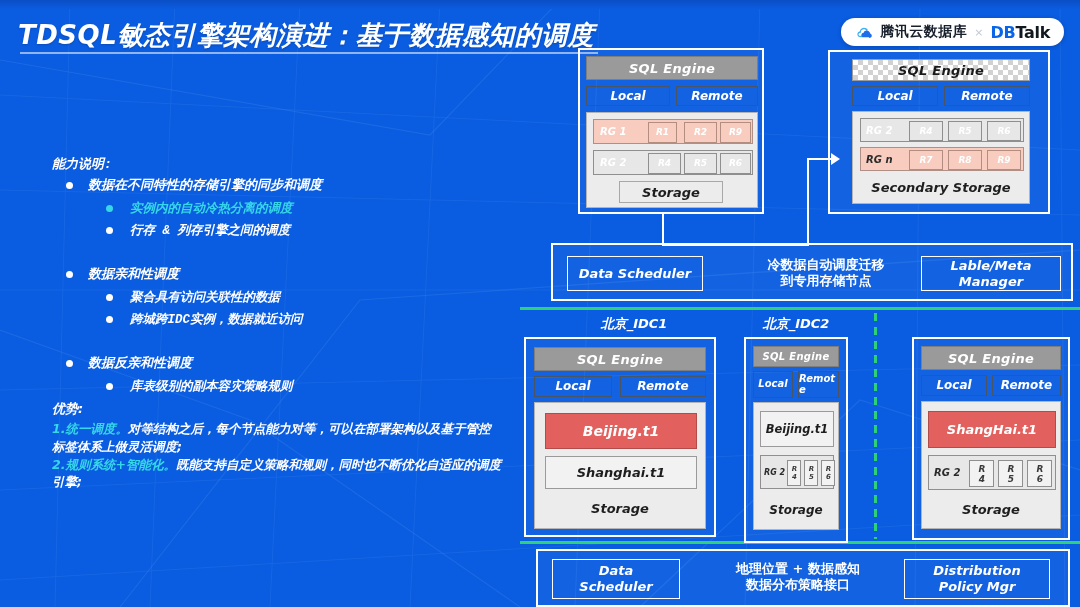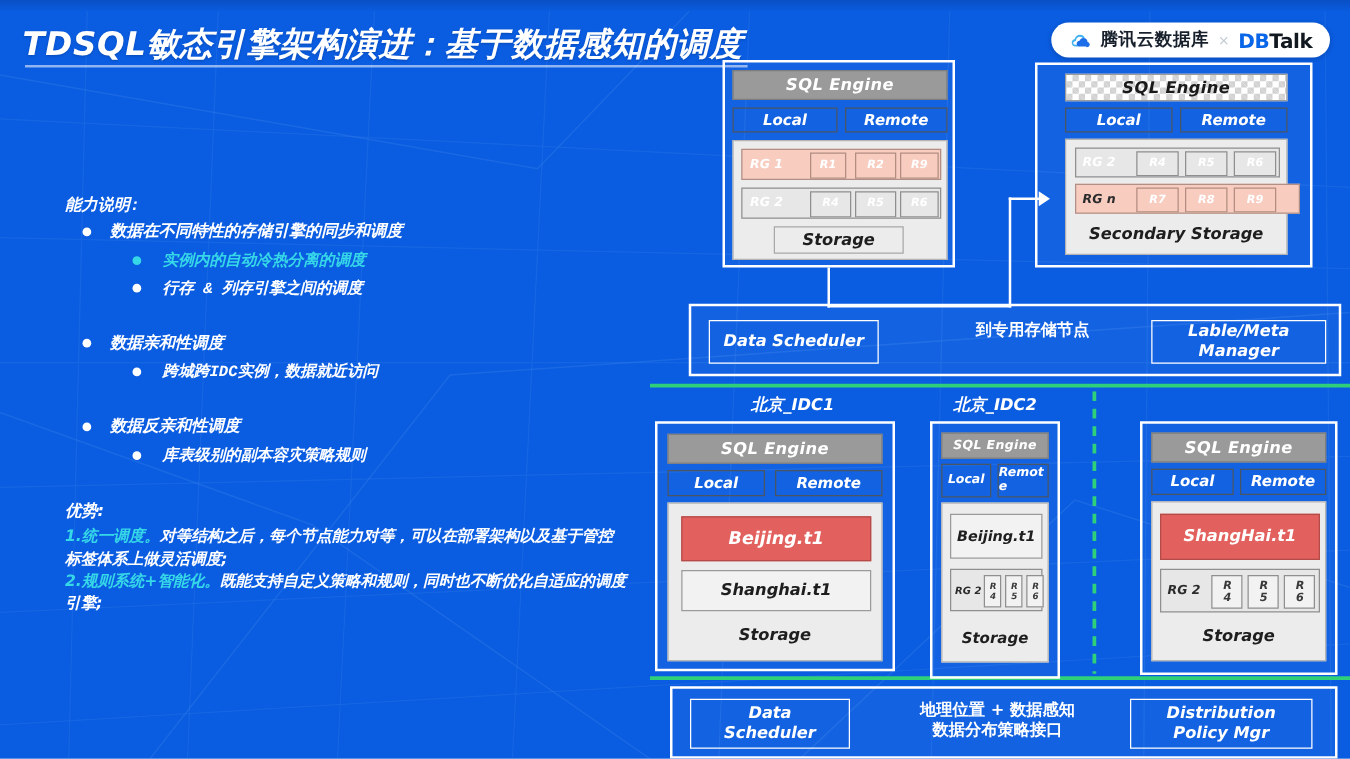--- a/index.html
+++ b/index.html
@@ -240,20 +240,24 @@
       </li>
 
       <li class="spacer"></li>
 
       <li>
         <span class="bul"></span>
         <span class="txt">数据亲和性调度</span>
         <ul class="l2">
           <li>
             <span class="bul"></span>
+            <span class="txt sub">聚合具有访问关联性的数据</span>
+          </li>
+          <li>
+            <span class="bul"></span>
             <span class="txt sub">跨城跨IDC实例，数据就近访问</span>
           </li>
         </ul>
       </li>
 
       <li class="spacer"></li>
 
       <li>
         <span class="bul"></span>
         <span class="txt">数据反亲和性调度</span>
@@ -316,41 +320,42 @@
 
       <div class="storagebox" style="left:14px; top:52px; width:178px; height:93px;">
 
         <div class="rgrow" style="left:7px; top:6px; width:164px; height:24px;">
           <div class="rglabel" style="left:5px; top:0; height:100%;">RG 2</div>
           <div class="rcell" style="left:48px; top:2px; width:34px; height:20px;">R4</div>
           <div class="rcell" style="left:87px; top:2px; width:34px; height:20px;">R5</div>
           <div class="rcell" style="left:126px; top:2px; width:34px; height:20px;">R6</div>
         </div>
 
-        <div class="rgrow hot" style="left:7px; top:35px; width:180px; height:24px;">
+        <div class="rgrow hot" style="left:7px; top:35px; width:164px; height:24px;">
           <div class="rglabel dark" style="left:5px; top:0; height:100%;">RG n</div>
           <div class="rcell hot" style="left:48px; top:2px; width:34px; height:20px;">R7</div>
           <div class="rcell hot" style="left:87px; top:2px; width:34px; height:20px;">R8</div>
           <div class="rcell hot" style="left:126px; top:2px; width:34px; height:20px;">R9</div>
         </div>
 
         <div class="plainlabel" style="left:0; top:64px; height:22px;">Secondary Storage</div>
       </div>
     </div>
   </div>
 
   <div class="conn" style="left:662px; top:214px; width:2px; height:32px;"></div>
   <div class="conn" style="left:662px; top:244px; width:147px; height:2px;"></div>
   <div class="conn" style="left:807px; top:158px; width:2px; height:88px;"></div>
   <div class="conn" style="left:807px; top:158px; width:26px; height:2px;"></div>
   <div class="arrowhead" style="left:831px; top:153px;"></div>
 
   <div class="panel" style="left:551px; top:243px; width:522px; height:58px;">
     <div class="obox" style="position:absolute; left:14px; top:11px; width:136px; height:35px;">Data Scheduler</div>
     <div class="caption" style="position:absolute; left:178px; top:12px; width:190px;">
+      <div>冷数据自动调度迁移</div>
       <div>到专用存储节点</div>
     </div>
     <div class="obox" style="position:absolute; left:368px; top:11px; width:140px; height:35px; flex-direction:column;">
       <div>Lable/Meta</div>
       <div>Manager</div>
     </div>
   </div>
 
   <div class="greenline" style="left:520px; top:307px; width:560px;"></div>
   <div class="greenline" style="left:520px; top:541px; width:560px;"></div>

